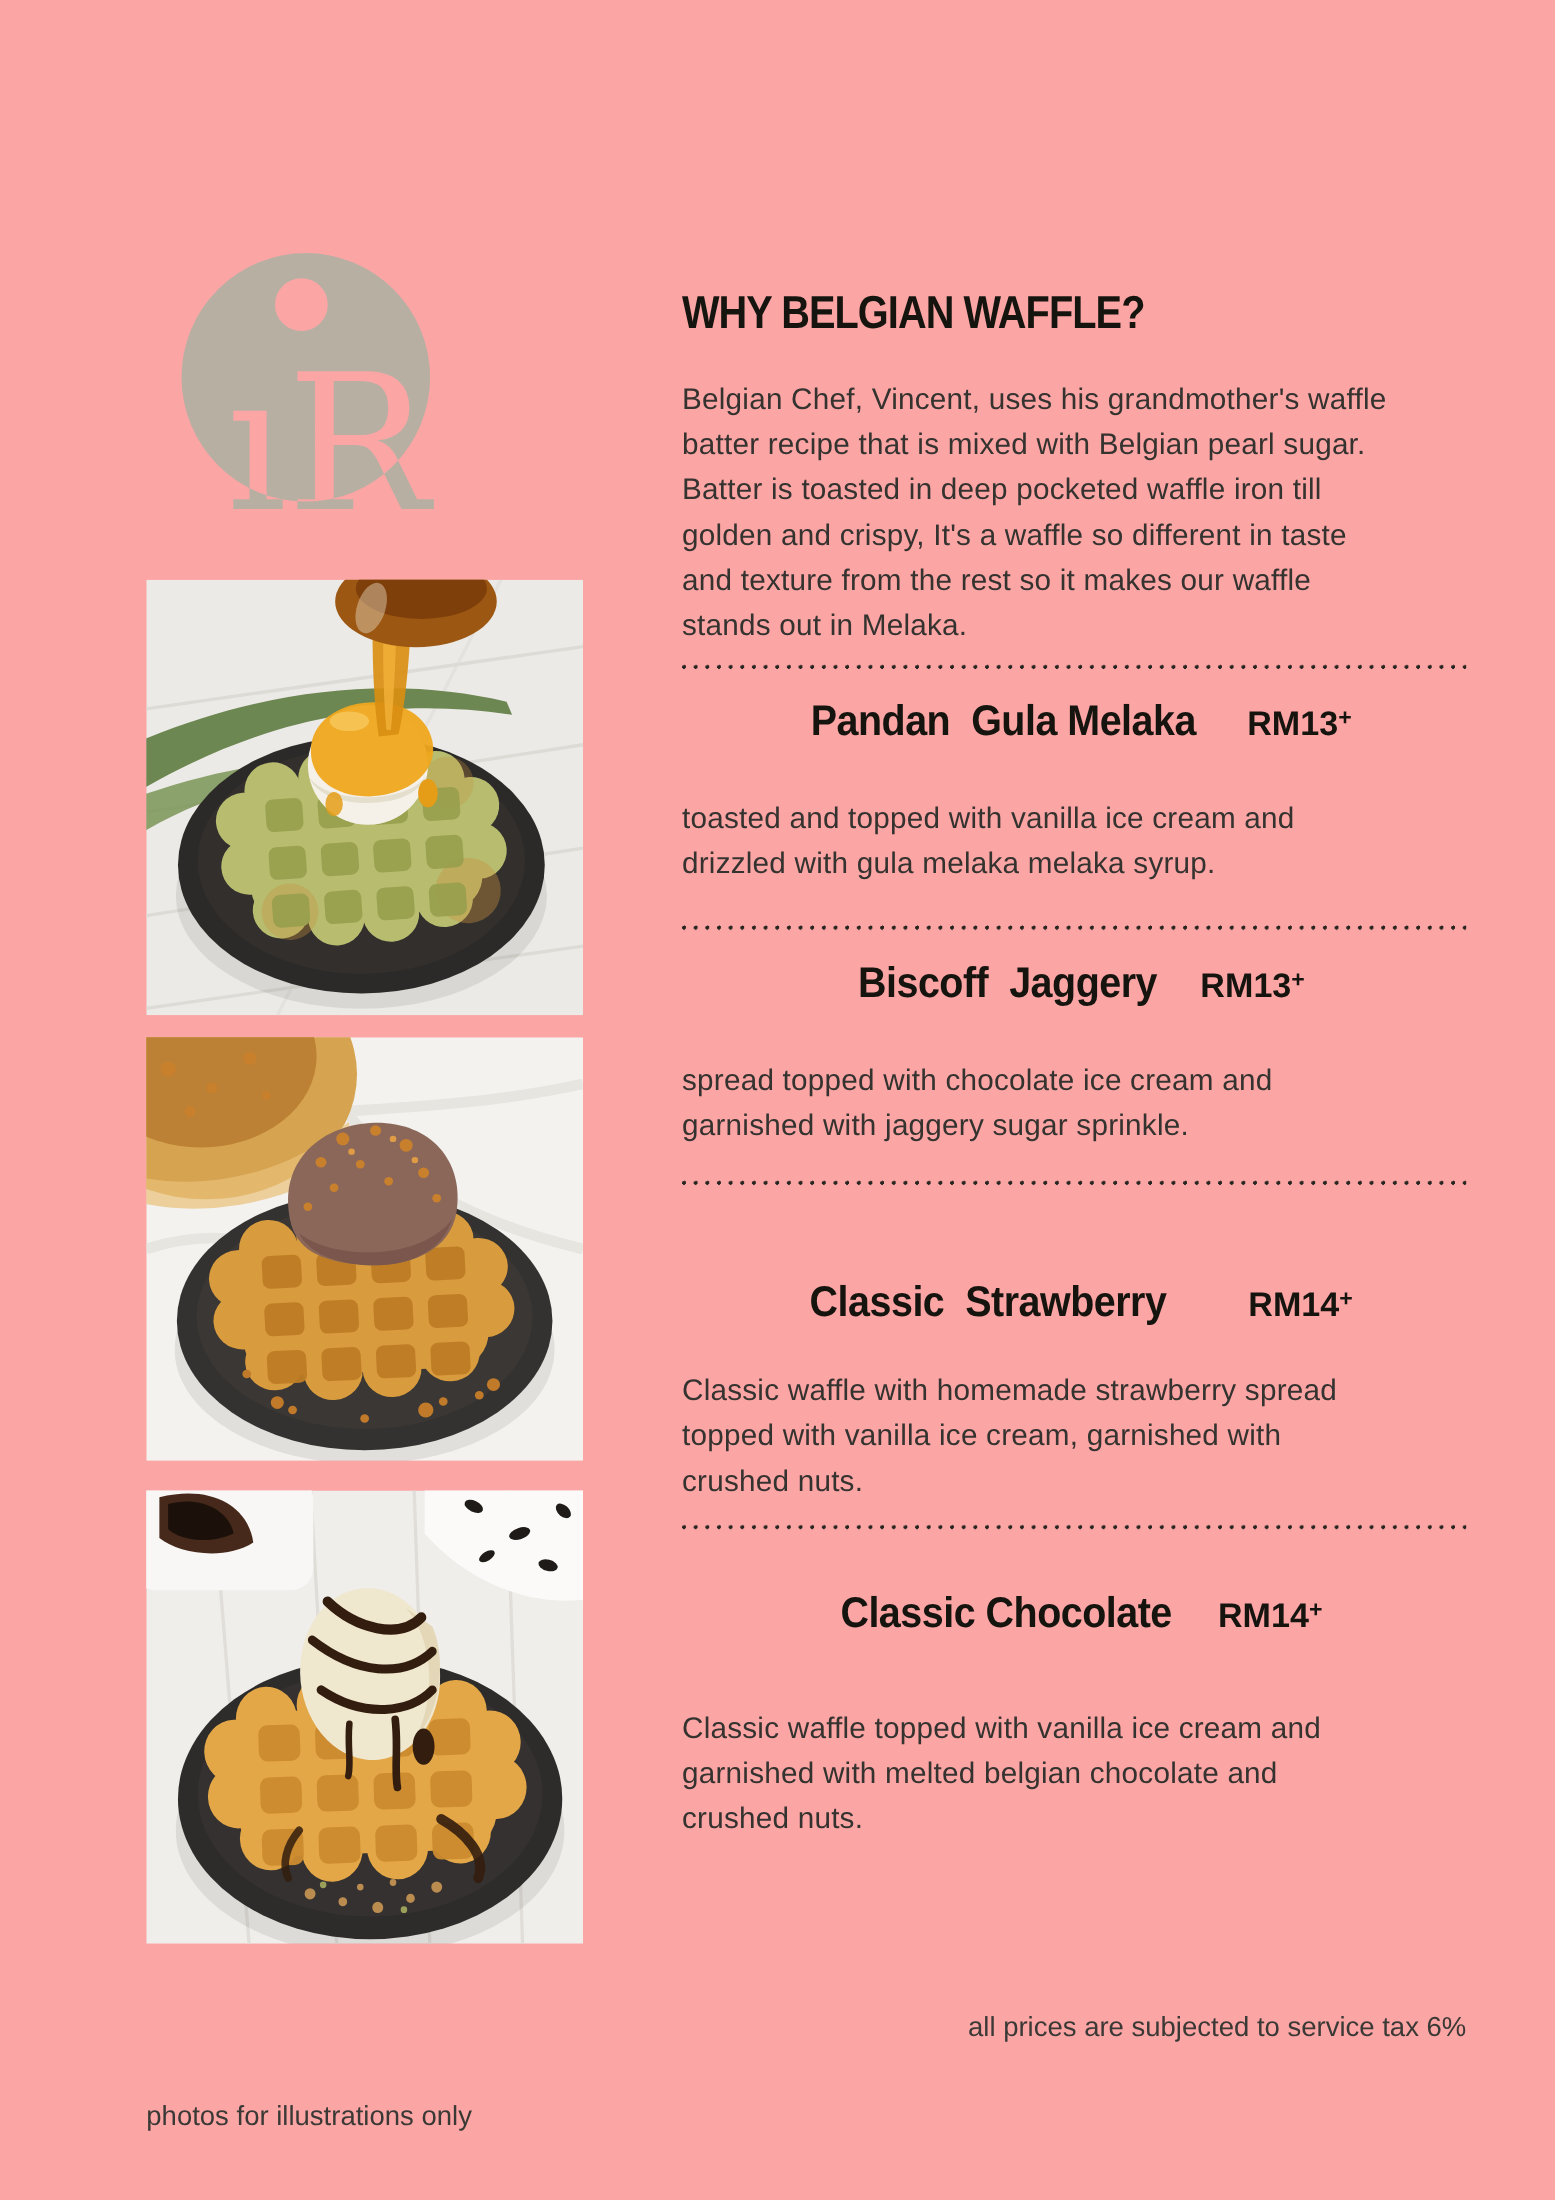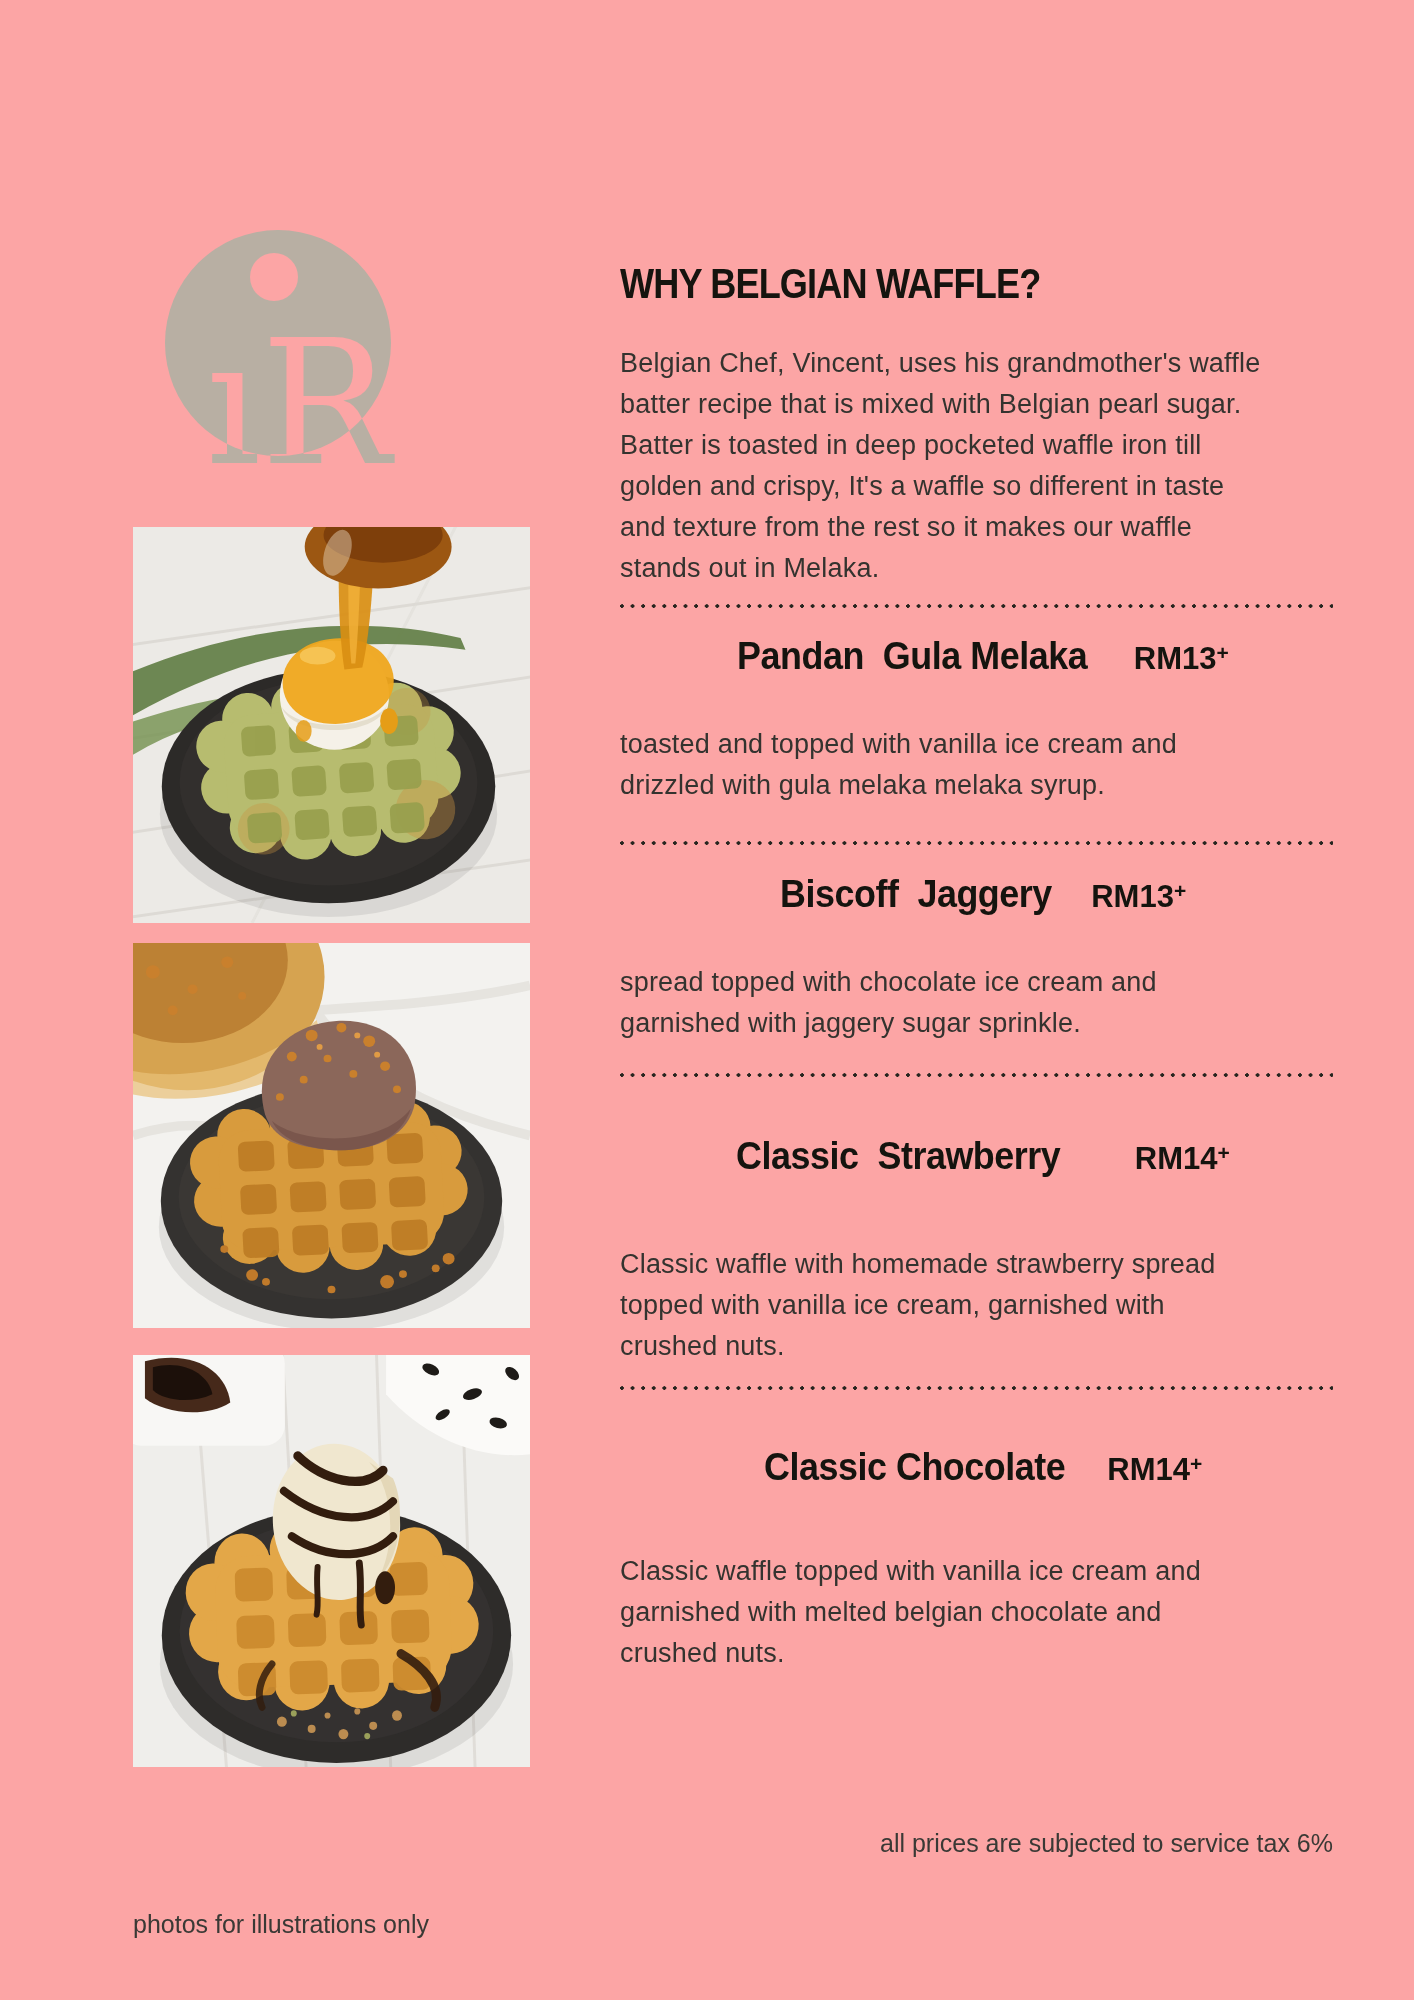--- a/index.html
+++ b/index.html
@@ -35,21 +35,21 @@
   .dots{
     position:absolute;left:620px;width:713px;height:5px;
     background-image:radial-gradient(circle at 2px 2.2px,#26251F 1.75px,rgba(0,0,0,0) 1.9px);
     background-size:10.6px 5px;background-repeat:repeat-x;
   }
   .dots1{top:604px;} .dots2{top:841px;} .dots3{top:1073px;} .dots4{top:1386px;}
   .item-row{
     position:absolute;left:620px;width:726px;
     display:flex;justify-content:center;align-items:baseline;
   }
-  .row1{top:634px;} .row2{top:872px;} .row3{top:1134px;gap:30px;} .row4{top:1445px;}
+  .row1{top:634px;} .row2{top:872px;} .row3{top:1162px;gap:30px;} .row4{top:1445px;}
   .item-name{
     font-size:39px;font-weight:800;color:#15140F;letter-spacing:-.5px;
     white-space:pre-wrap;
     transform:scaleX(.92);transform-origin:left bottom;
   }
   .item-price{font-size:31px;font-weight:800;color:#15140F;letter-spacing:0;white-space:nowrap;margin-left:16px;}
   .item-price .plus{font-size:21px;position:relative;top:-9px;font-weight:800;}
   .item-desc{
     position:absolute;left:620px;width:740px;
     font-size:27px;line-height:41px;color:#34332F;

